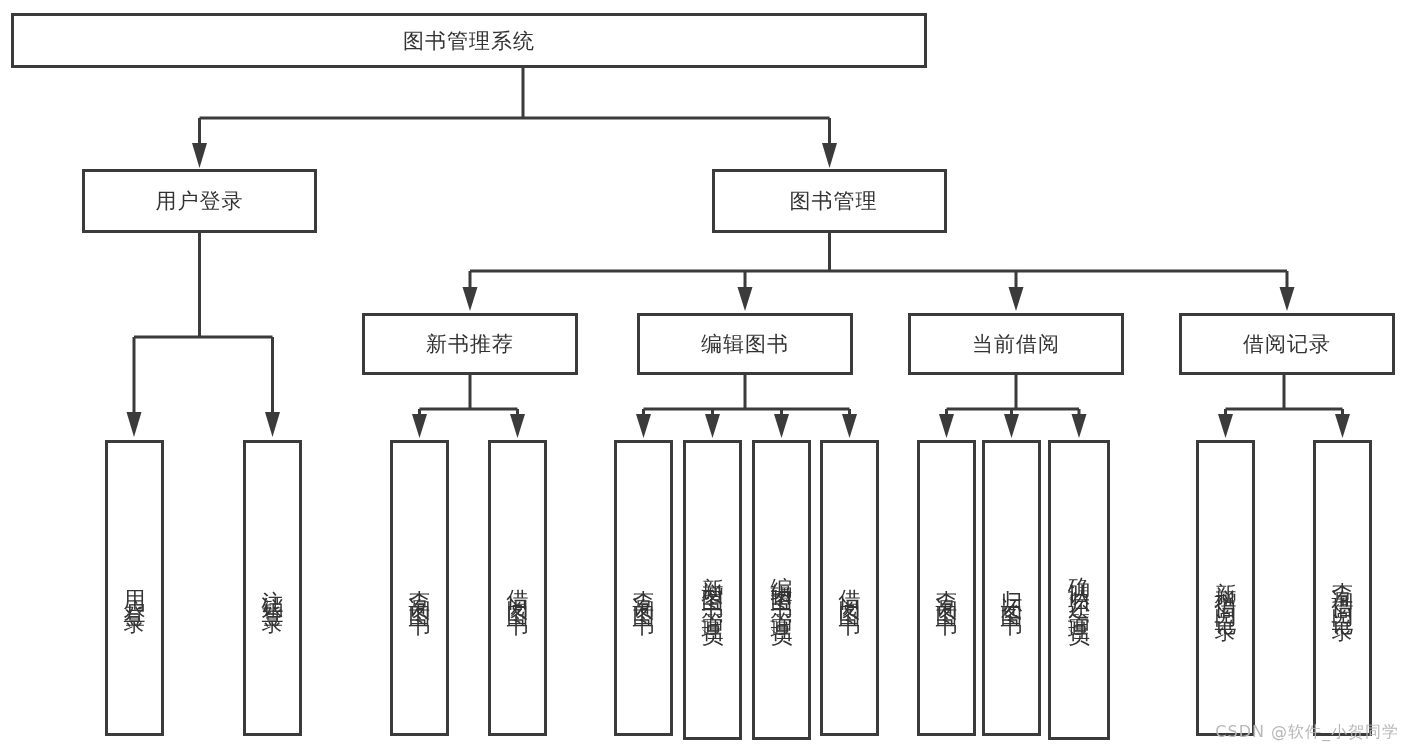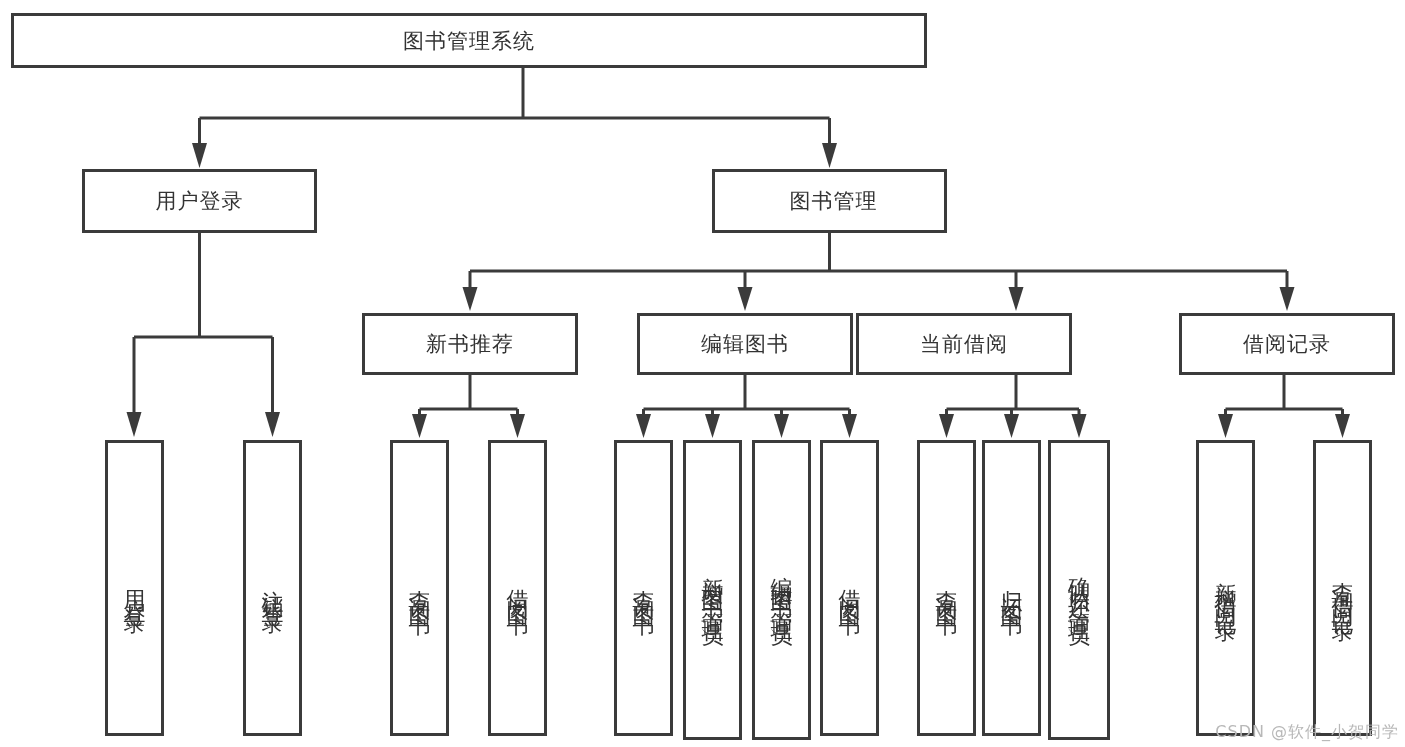--- a/index.html
+++ b/index.html
@@ -128,21 +128,21 @@
     </g>
   </svg>
 
   <div class="hbox" style="left:11px; top:13px; width:916px; height:55px;">图书管理系统</div>
 
   <div class="hbox" style="left:82px; top:169px; width:235px; height:64px;">用户登录</div>
   <div class="hbox" style="left:712px; top:169px; width:235px; height:64px;padding-left:8px;">图书管理</div>
 
   <div class="hbox" style="left:362px; top:313px; width:216px; height:62px;">新书推荐</div>
   <div class="hbox" style="left:637px; top:313px; width:216px; height:62px;">编辑图书</div>
-  <div class="hbox" style="left:856px; top:313px; width:216px; height:62px;">当前借阅</div>
+  <div class="hbox" style="left:908px; top:313px; width:216px; height:62px;">当前借阅</div>
   <div class="hbox" style="left:1179px; top:313px; width:216px; height:62px;">借阅记录</div>
 
   <div class="vbox" style="left:105px; top:440px; width:59px; height:296px;">用户登录</div>
   <div class="vbox" style="left:243px; top:440px; width:59px; height:296px;">注销登录</div>
 
   <div class="vbox" style="left:390px; top:440px; width:59px; height:296px;">查询图书</div>
   <div class="vbox" style="left:488px; top:440px; width:59px; height:296px;">借阅图书</div>
 
   <div class="vbox" style="left:614px; top:440px; width:59px; height:296px;">查询图书</div>
   <div class="vbox tight" style="left:683px; top:440px; width:59px; height:300px;">新增图书（管理员）</div>

